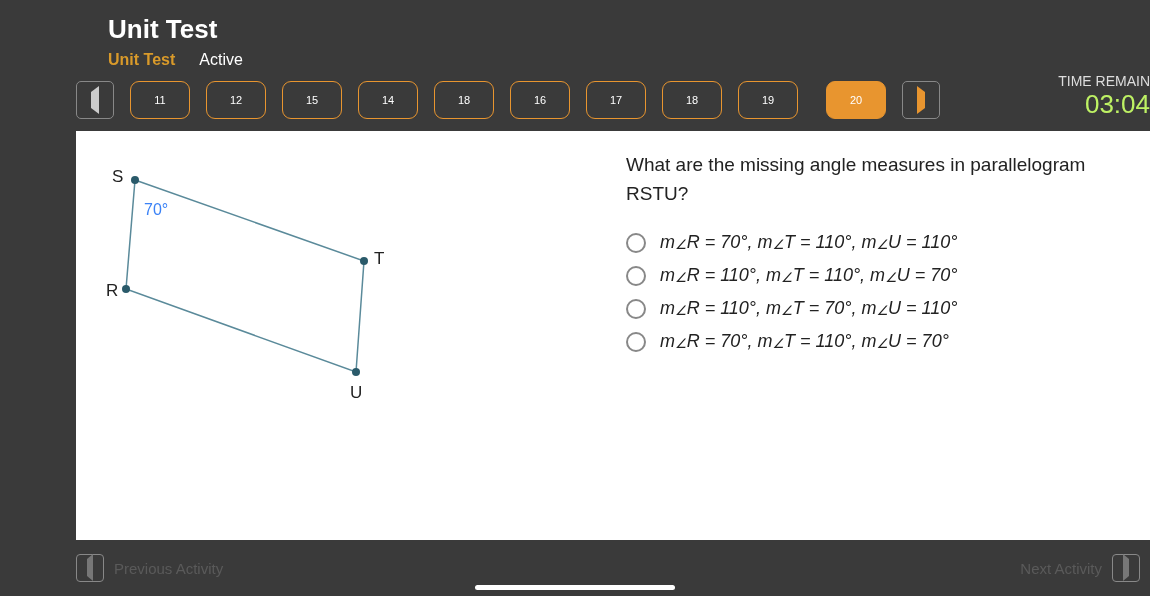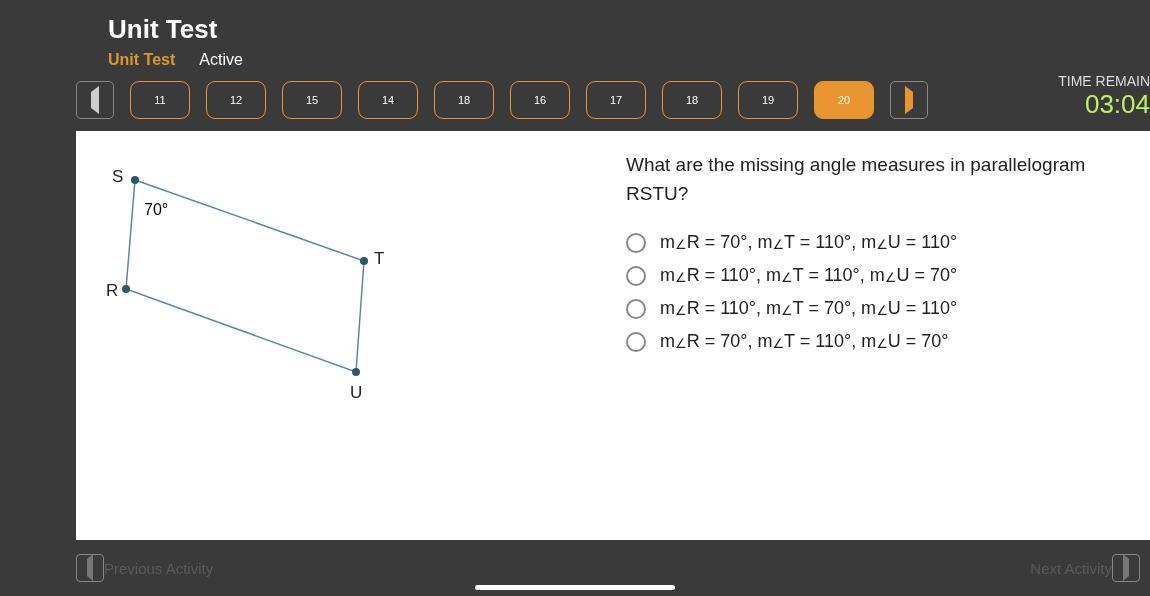--- a/index.html
+++ b/index.html
@@ -96,20 +96,21 @@
       display: flex;
       align-items: center;
       justify-content: center;
       margin-right: 16px;
       cursor: pointer;
     }
     .q-btn.active {
       background: #e8952f;
       color: #fff;
       border-color: #e8952f;
+      margin-left: 12px;
     }
     .timer {
       position: absolute;
       right: 0;
       top: -8px;
       text-align: right;
       color: #fff;
     }
     .timer-label {
       font-size: 14px;
@@ -160,37 +161,39 @@
     .radio {
       width: 20px;
       height: 20px;
       border: 2px solid #888;
       border-radius: 50%;
       flex-shrink: 0;
     }
     .option-text {
       font-size: 18px;
       color: #222;
+      font-style: italic;
     }
     .option-text .angle {
       font-size: 13px;
       vertical-align: -1px;
     }
     .footer {
       background: #3a3a3a;
       height: 56px;
       display: flex;
       align-items: center;
       justify-content: space-between;
       padding: 0 10px 0 76px;
       position: relative;
     }
     .footer-left, .footer-right {
       display: flex;
       align-items: center;
+      gap: 10px;
     }
     .footer-btn {
       width: 28px;
       height: 28px;
       border: 1px solid #888;
       border-radius: 4px;
       background: transparent;
       display: flex;
       align-items: center;
       justify-content: center;
@@ -226,21 +229,21 @@
       border-radius: 3px;
     }
     .vlabel {
       position: absolute;
       font-size: 17px;
       color: #222;
     }
     .angle-label {
       position: absolute;
       font-size: 16px;
-      color: #000000;
+      color: #3b82f6;
     }
     .dot {
       fill: #2a5a6a;
     }
     .pline {
       stroke: #5a8a9a;
       stroke-width: 1.5;
       fill: none;
     }
   </style>

